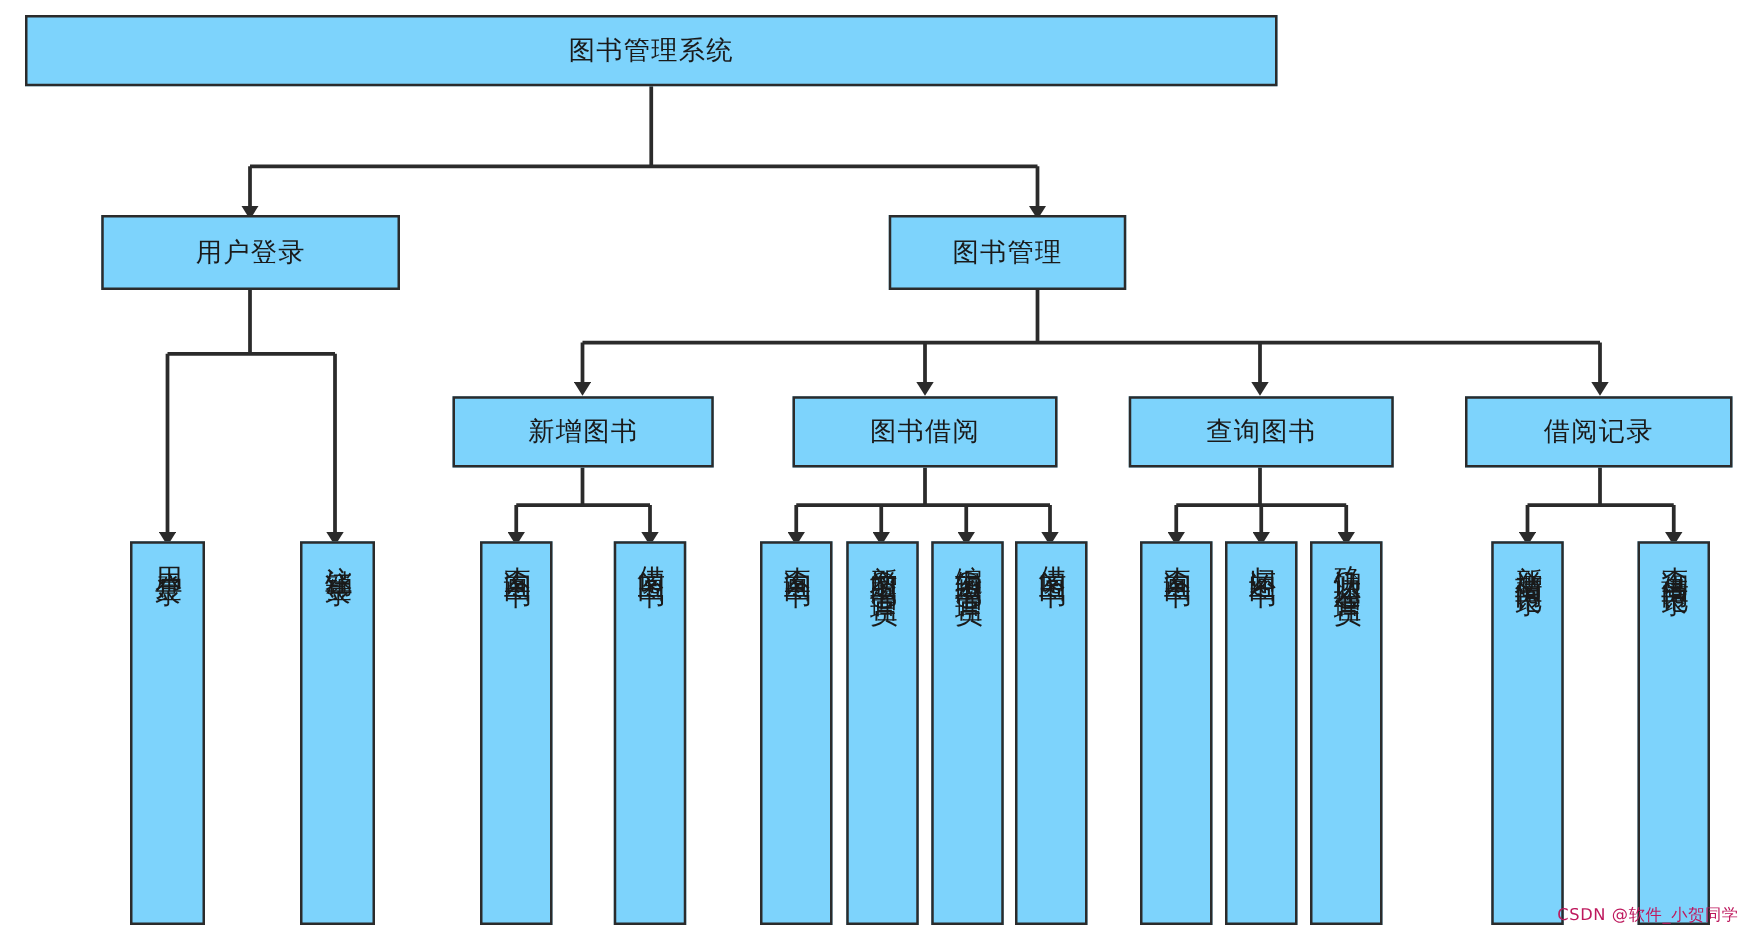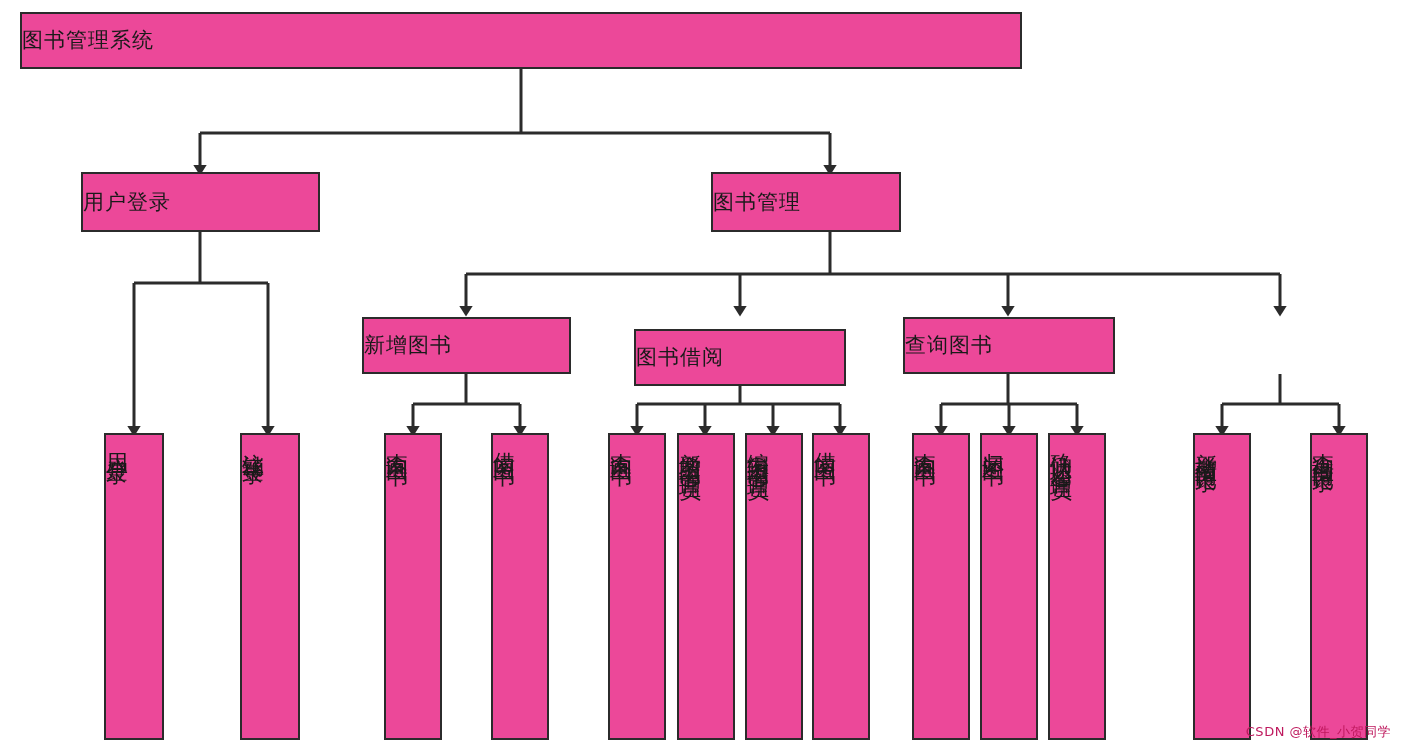--- a/index.html
+++ b/index.html
@@ -23,24 +23,25 @@
     position: absolute;
     left: 0;
     top: 0;
     width: 1405px;
     height: 747px;
     overflow: visible;
   }
   .node-box {
     position: absolute;
     box-sizing: border-box;
-    background: #ec4899;
+    background: #7dd3fc;
     border: 2px solid #2b2b2b;
     display: flex;
     align-items: center;
+    justify-content: center;
     z-index: 3;
   }
   .node-label {
     color: #1a1a1a;
     font-size: 21px;
     line-height: 1.18;
     letter-spacing: 1px;
     white-space: nowrap;
     text-align: center;
   }
@@ -132,25 +133,28 @@
   <div class="node-box" style="left:81px; top:172px; width:239px; height:60px;">
     <span class="node-label">用户登录</span>
   </div>
   <div class="node-box" style="left:711px; top:172px; width:190px; height:60px;">
     <span class="node-label">图书管理</span>
   </div>
 
   <div class="node-box" style="left:362px; top:317px; width:209px; height:57px;">
     <span class="node-label">新增图书</span>
   </div>
-  <div class="node-box" style="left:634px; top:317px; width:212px; height:57px;margin-top:12px;">
+  <div class="node-box" style="left:634px; top:317px; width:212px; height:57px;">
     <span class="node-label">图书借阅</span>
   </div>
   <div class="node-box" style="left:903px; top:317px; width:212px; height:57px;">
     <span class="node-label">查询图书</span>
+  </div>
+  <div class="node-box" style="left:1172px; top:317px; width:214px; height:57px;">
+    <span class="node-label">借阅记录</span>
   </div>
 
   <div class="node-box leaf" style="left:104px; top:433px; width:60px; height:307px;">
     <span class="node-label">用户登录</span>
   </div>
   <div class="node-box leaf" style="left:240px; top:433px; width:60px; height:307px;">
     <span class="node-label">注销登录</span>
   </div>
 
   <div class="node-box leaf" style="left:384px; top:433px; width:58px; height:307px;">

